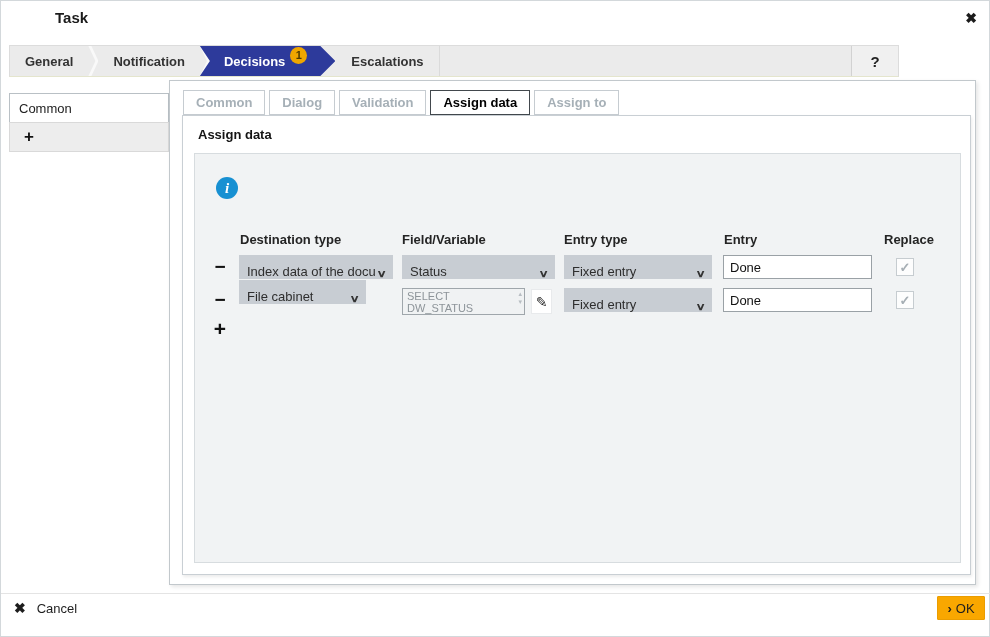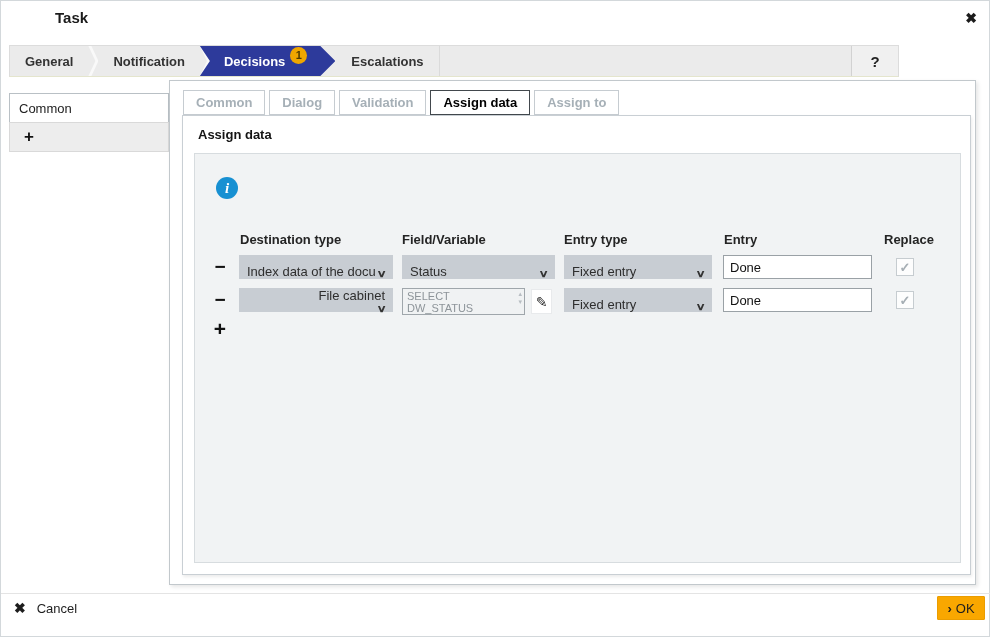--- a/index.html
+++ b/index.html
@@ -157,21 +157,21 @@
           <span class="chev">∨</span>
         </div>
         <div class="select" style="left:369px; top:101px; width:148px;">
           <span>Fixed entry</span>
           <span class="chev">∨</span>
         </div>
         <input class="entry-input" style="left: 528px; top: 101px;" value="Done">
         <div class="checkbox" style="left:701px; top:104px;">✓</div>
 
         <div class="rowbtn" style="left:17px; top:137px;">−</div>
-        <div class="select" style="left:44px; top:134px; width:154px;flex-direction:column;">
+        <div class="select" style="left:44px; top:126px; width:127px;">
           <span>File cabinet</span>
           <span class="chev">∨</span>
         </div>
         <div class="query-box">
           <div>SELECT</div>
           <div>DW_STATUS FROM</div>
           <div class="spinner">
             <span>▴</span>
             <span>▾</span>
           </div>

